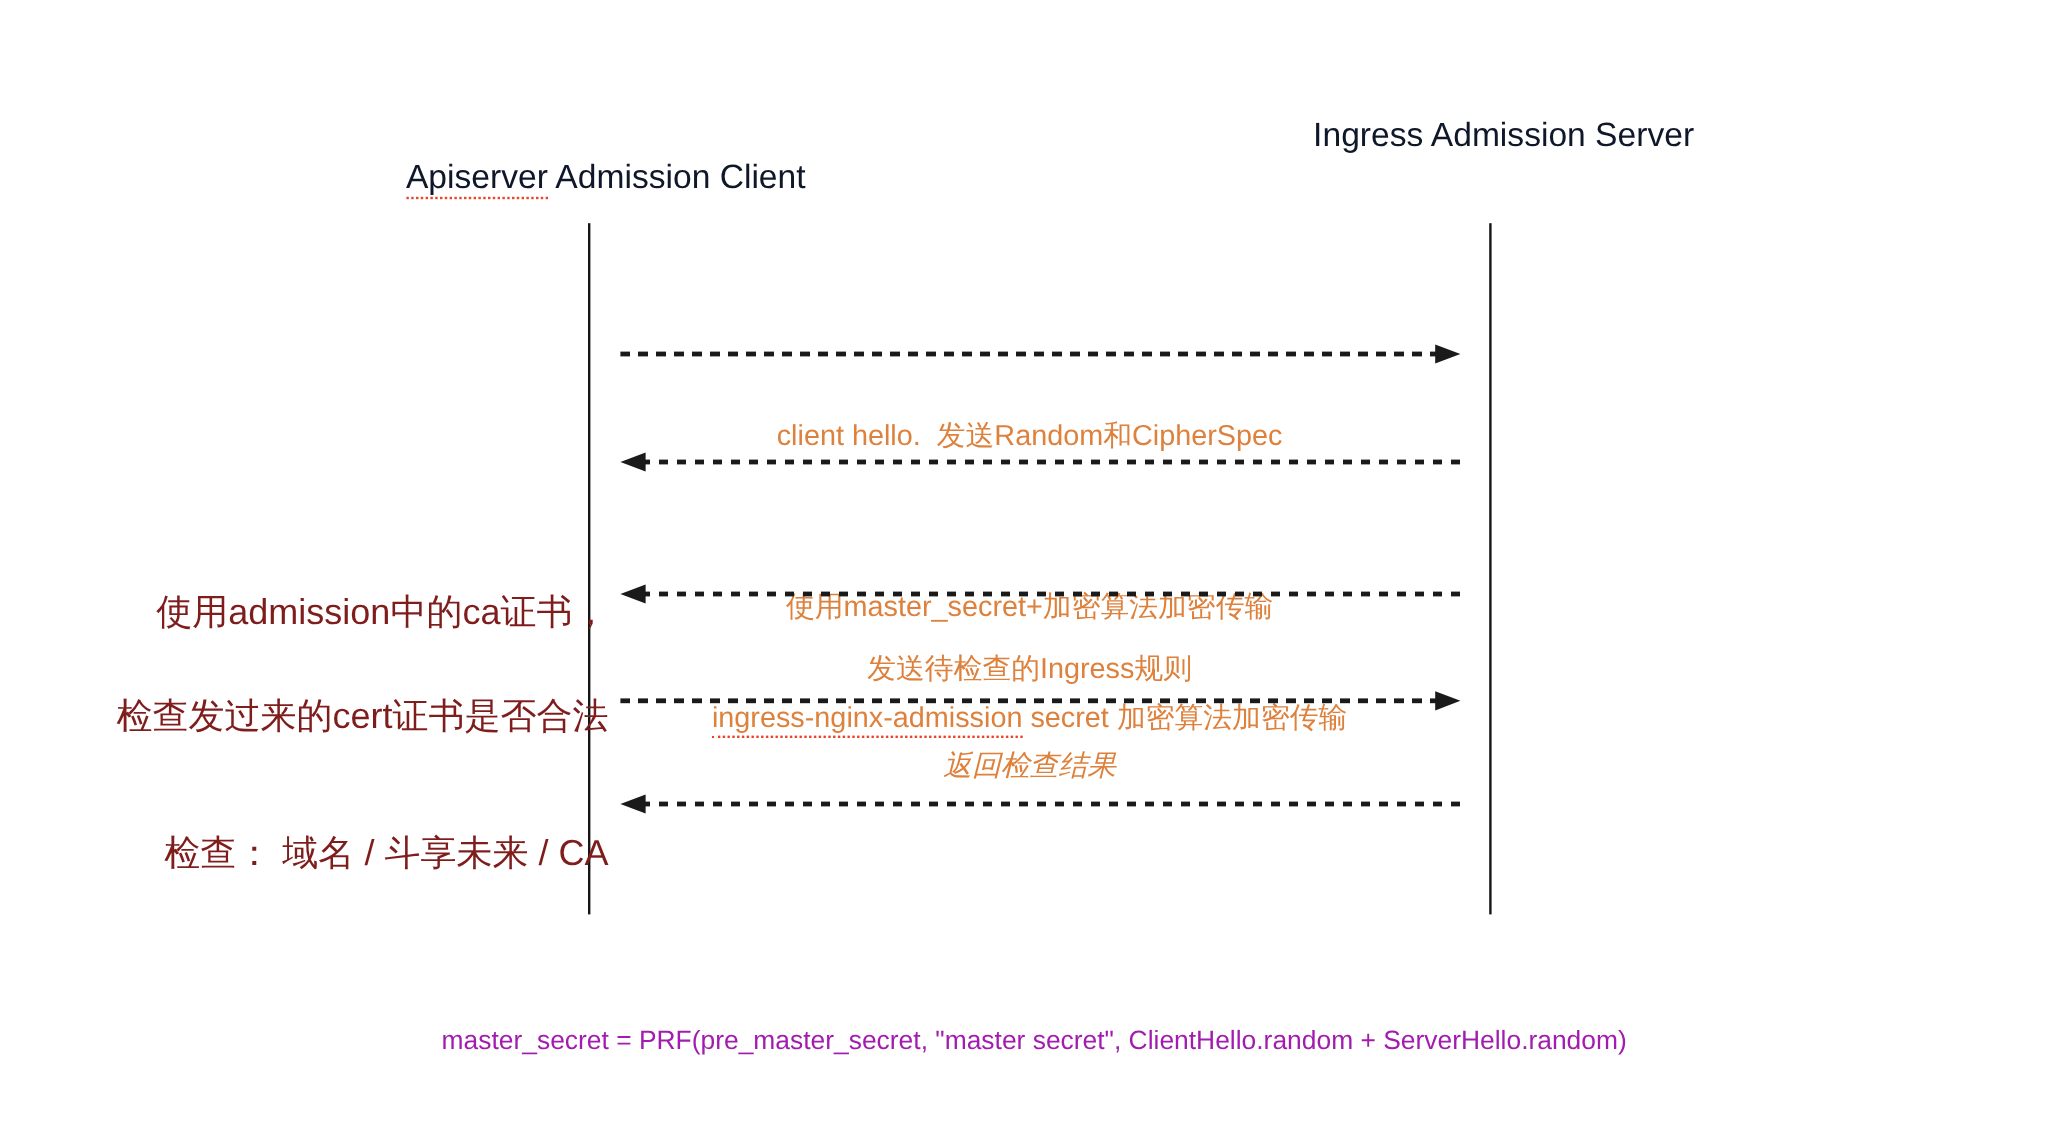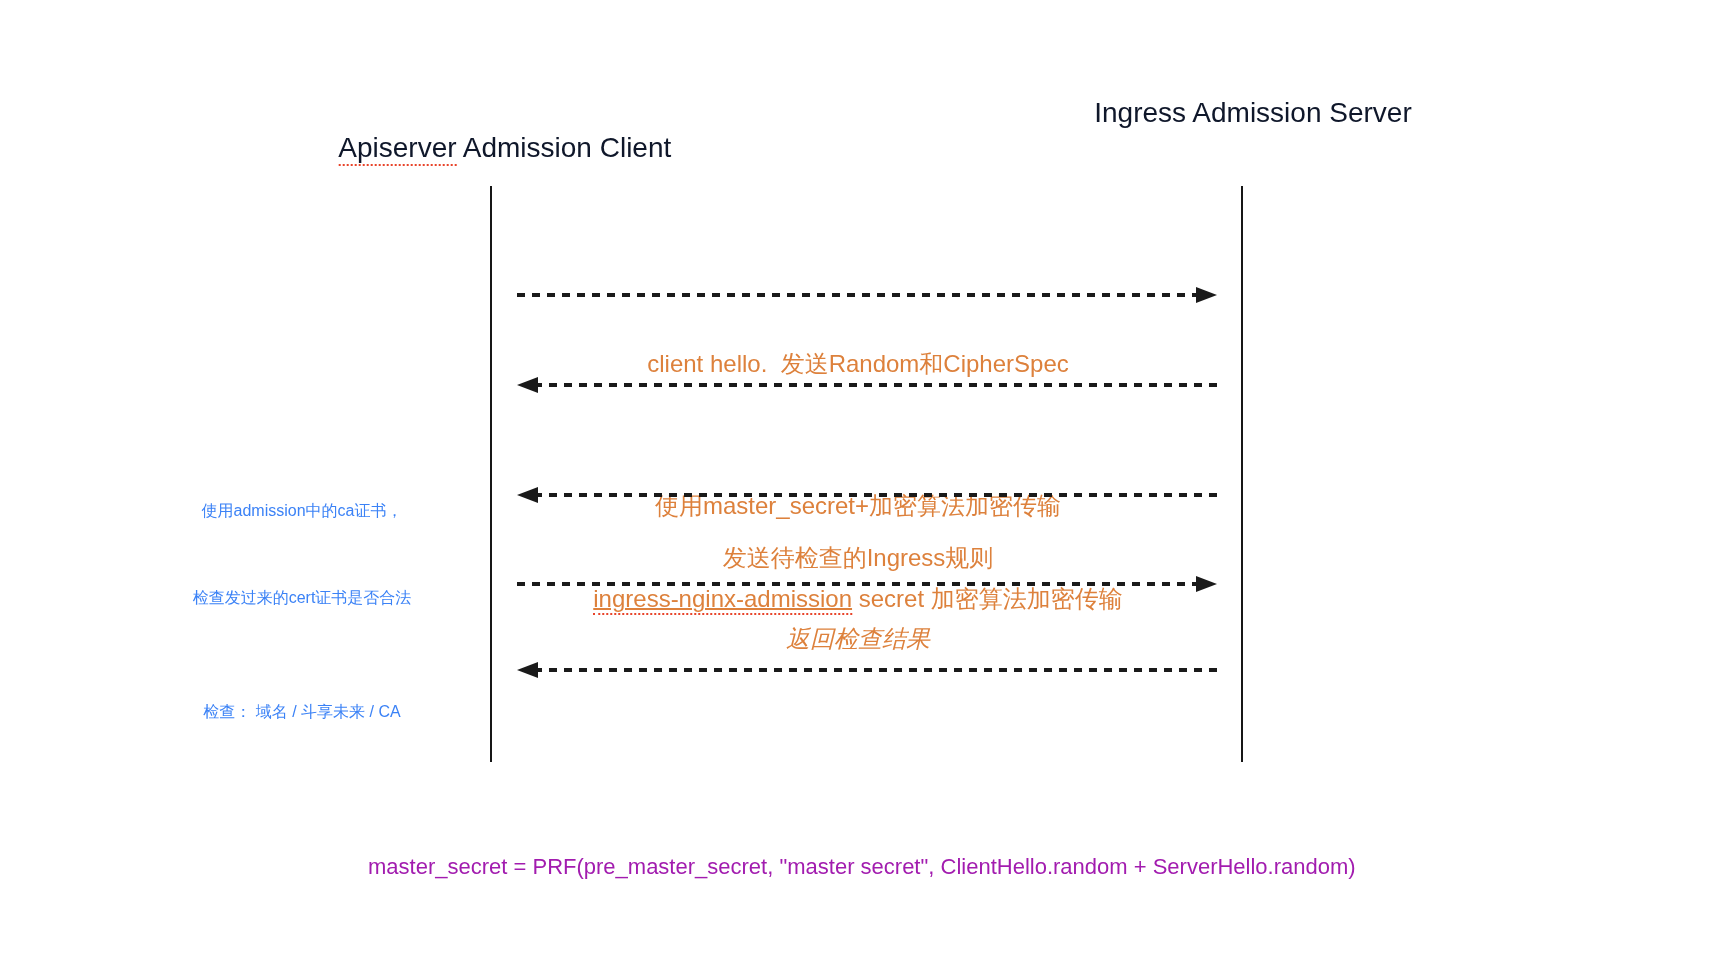--- a/index.html
+++ b/index.html
@@ -32,21 +32,20 @@
     position:absolute;
     left:858px;
     transform:translateX(-50%);
     color:#dd813c;
     font-size:24px;
     line-height:31px;
     white-space:pre;
     text-align:center;
   }
   .underlined-code {
-    text-decoration:underline;
     text-decoration-color:#dd813c;
     text-decoration-thickness:2px;
     border-bottom:2px dotted #e8442a;
     padding-bottom:1px;
   }
   .arrow {
     position:absolute;
     left:517px;
     width:700px;
     height:16px;
@@ -66,24 +65,24 @@
     border-top:8px solid transparent;
     border-bottom:8px solid transparent;
   }
   .arrow.dir-right .head { right:0; border-left:21px solid #1a1a1a; }
   .arrow.dir-left  .head { left:0;  border-right:21px solid #1a1a1a; }
   .client-note {
     position:absolute;
     left:302px;
     top:438px;
     transform:translateX(-50%);
-    color:#3b82f6;
-    font-size:16px;
+    color:#7f1d1d;
+    font-size:30px;
     line-height:29px;
-    text-align:center;
+    text-align:right;
     white-space:pre;
   }
   .client-note .note-line3 { margin-top:27px; }
   .formula {
     position:absolute;
     left:368px;
     top:854px;
     font-size:22px;
     color:#a21caf;
     white-space:pre;

